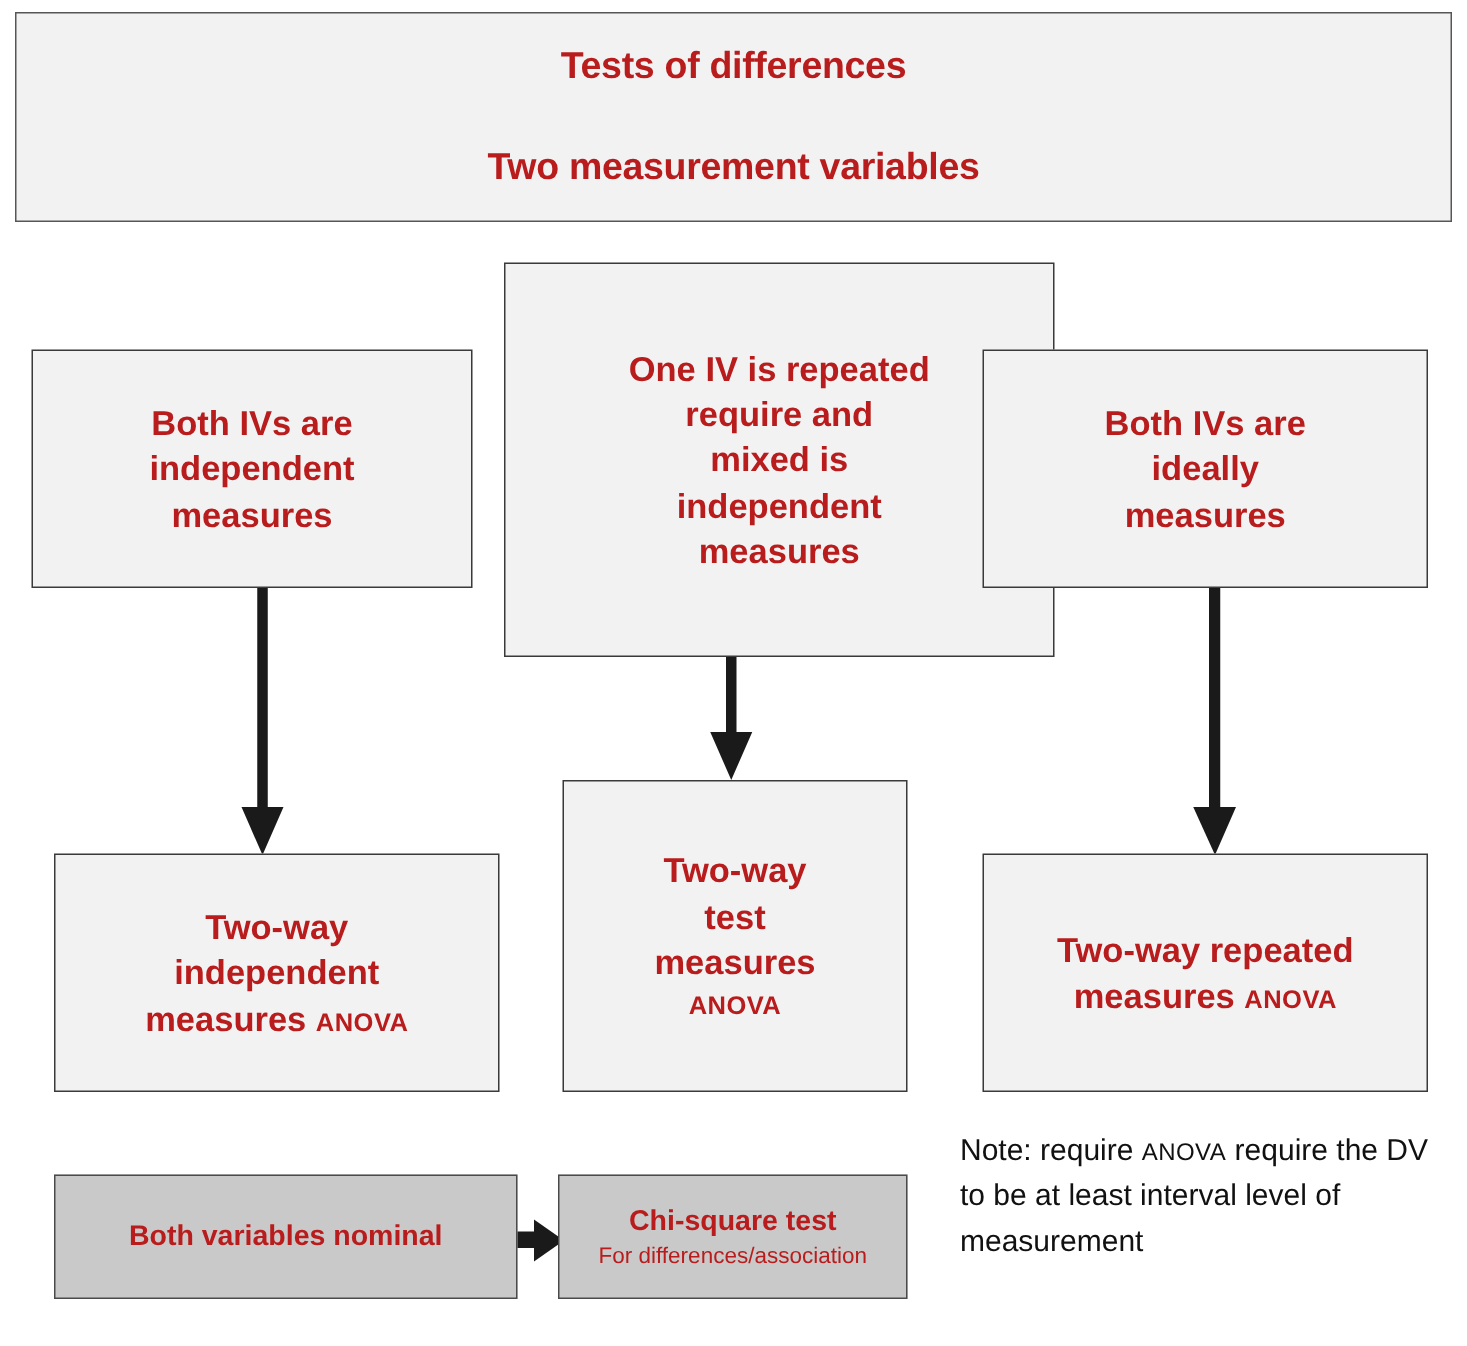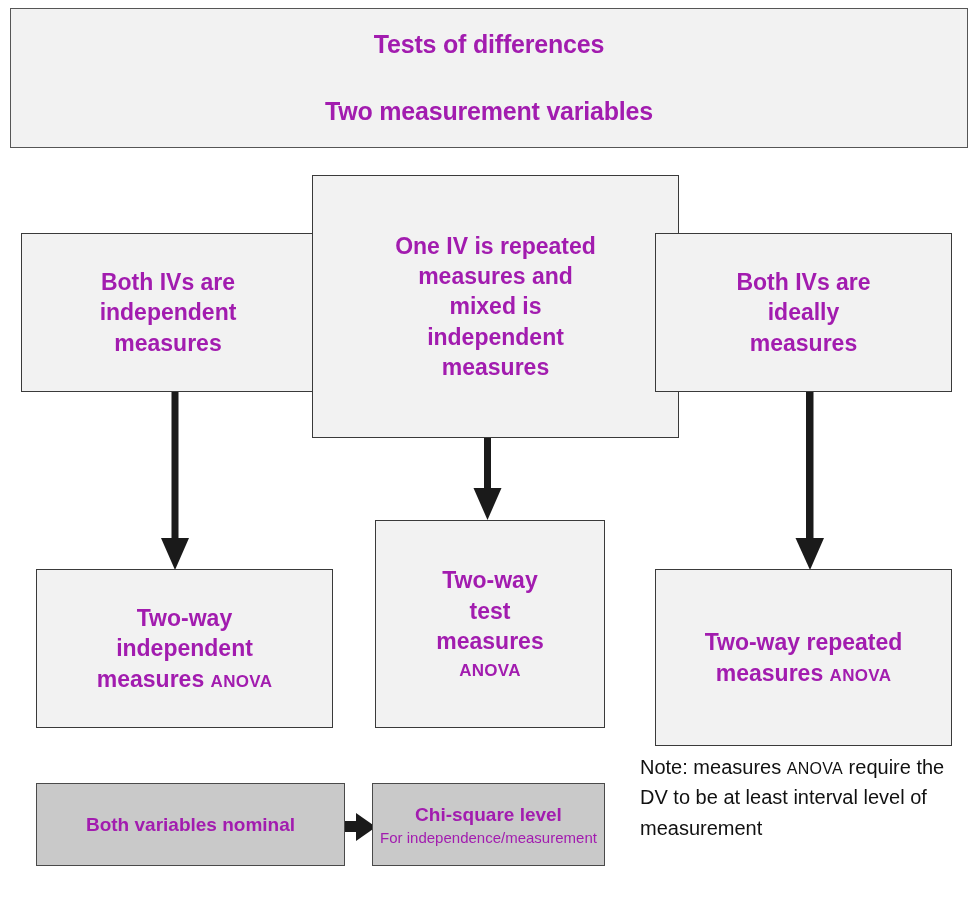--- a/index.html
+++ b/index.html
@@ -25,21 +25,21 @@
     position: absolute;
     box-sizing: border-box;
     border: 1.6px solid #3a3a3a;
     background: #f2f2f2;
     display: flex;
     flex-direction: column;
     align-items: center;
     justify-content: center;
     text-align: center;
     font-weight: bold;
-    color: #a21caf;
+    color: #b91c1c;
     line-height: 1.32;
   }
   .box.gray {
     background: #c9c9c9;
     border: 1.6px solid #4a4a4a;
   }
 
   
   #header-box {
     left: 10px;
@@ -59,21 +59,21 @@
   
   #cond-left {
     left: 21px;
     top: 233px;
     width: 294px;
     height: 159px;
     font-size: 23px;
     padding: 0 14px;
   }
   #cond-center {
-    left: 312px;
+    left: 336px;
     top: 175px;
     width: 367px;
     height: 263px;
     font-size: 23px;
     padding: 0 12px;
   }
   #cond-right {
     left: 655px;
     top: 233px;
     width: 297px;
@@ -96,21 +96,21 @@
     top: 520px;
     width: 230px;
     height: 208px;
     font-size: 23px;
     padding: 0 6px;
   }
   #res-right {
     left: 655px;
     top: 569px;
     width: 297px;
-    height: 177px;
+    height: 159px;
     font-size: 23px;
     padding: 0 8px;
   }
   .anova {
     font-size: 17px;
     font-weight: bold;
     letter-spacing: 0.3px;
   }
   .anova-line {
     display: block;
@@ -207,21 +207,21 @@
   </svg>
 
   <div class="box" id="cond-left">
     <div>Both IVs are</div>
     <div>independent</div>
     <div>measures</div>
   </div>
 
   <div class="box" id="cond-center">
     <div>One IV is repeated</div>
-    <div>measures and</div>
+    <div>require and</div>
     <div>mixed is</div>
     <div>independent</div>
     <div>measures</div>
   </div>
 
   <div class="box" id="cond-right">
     <div>Both IVs are</div>
     <div>ideally</div>
     <div>measures</div>
   </div>
@@ -248,19 +248,19 @@
       <span>measures</span>
       <span class="anova">ANOVA</span>
     </div>
   </div>
 
   <div class="box gray" id="nominal-box">
     <div>Both variables nominal</div>
   </div>
 
   <div class="box gray" id="chisq-box">
-    <div class="chisq-title">Chi-square level</div>
-    <div class="chisq-sub">For independence/measurement</div>
-  </div>
-
-  <div id="note-text"><span>Note: measures </span><span class="sc">ANOVA</span><span> require the DV to be at least interval level of measurement</span></div>
+    <div class="chisq-title">Chi-square test</div>
+    <div class="chisq-sub">For differences/association</div>
+  </div>
+
+  <div id="note-text"><span>Note: require </span><span class="sc">ANOVA</span><span> require the DV to be at least interval level of measurement</span></div>
 
 </div>
 
 </body></html>

